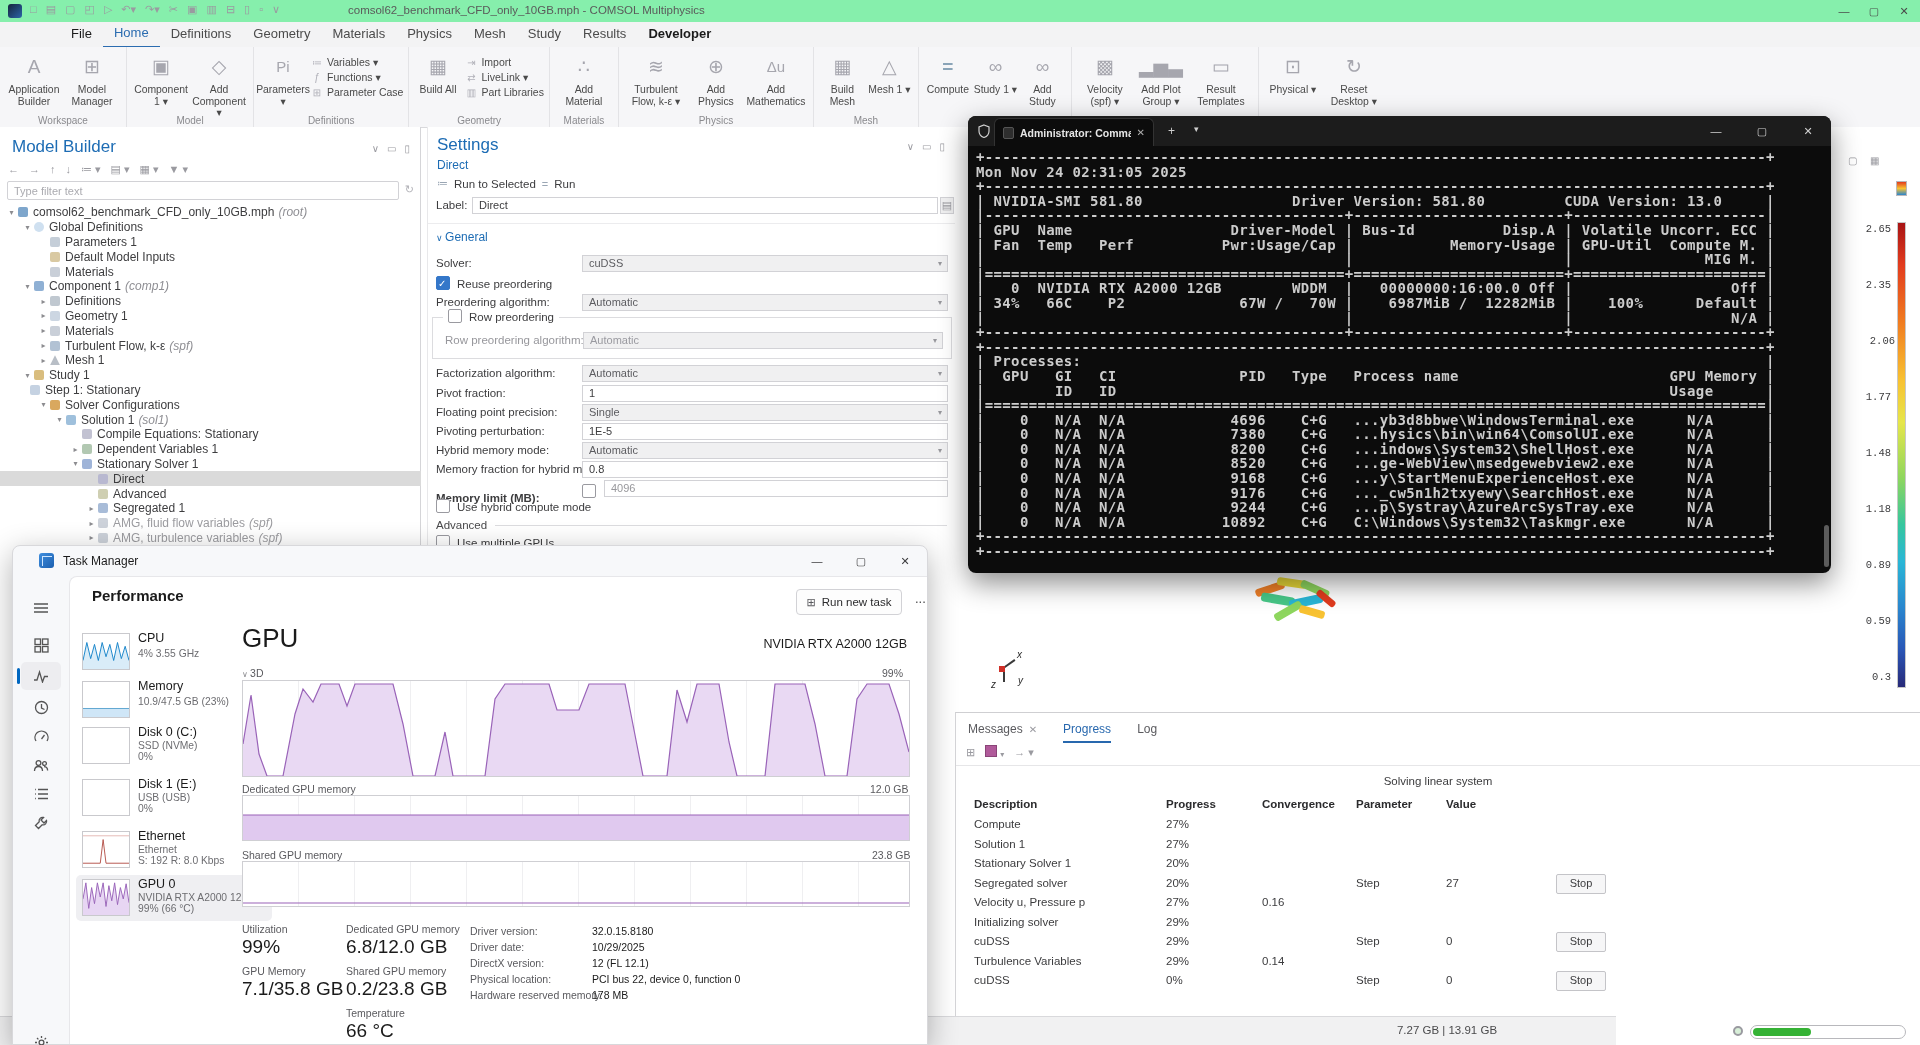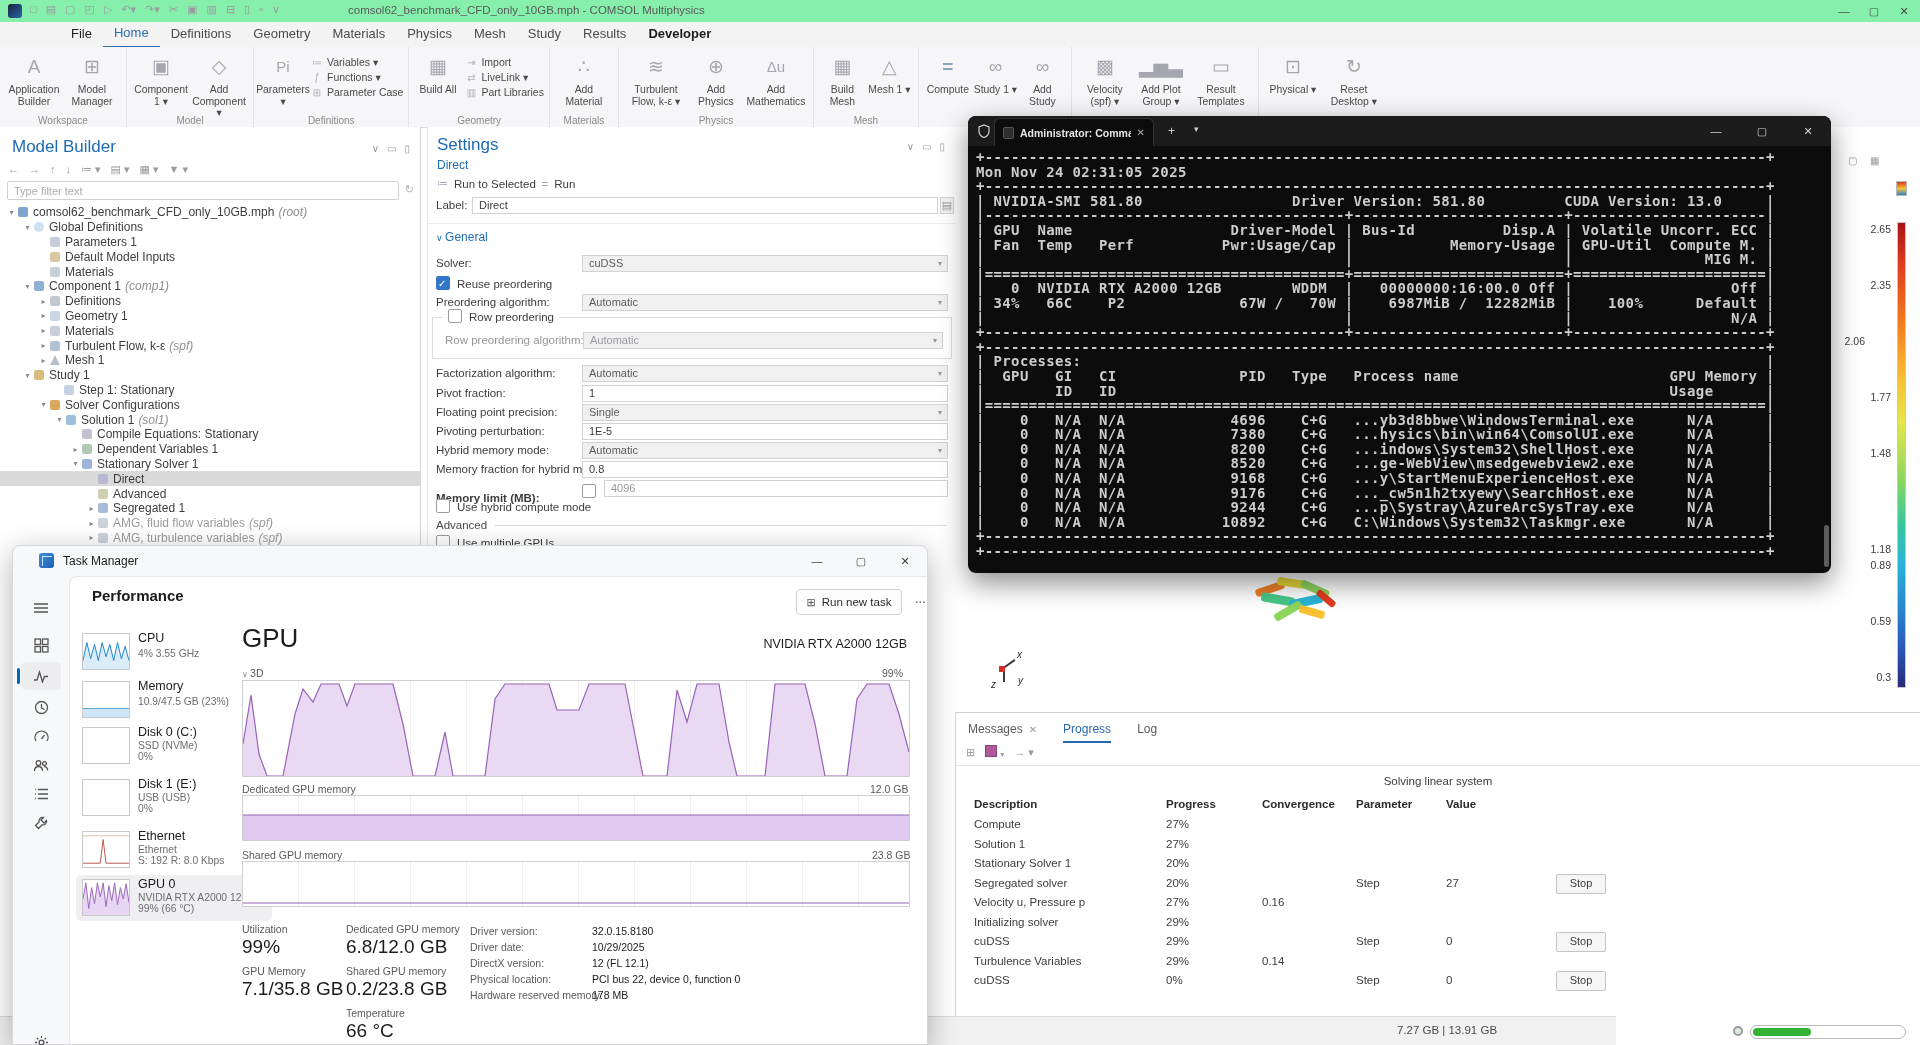--- a/index.html
+++ b/index.html
@@ -87,21 +87,21 @@
   .gleg{position:absolute;top:-9px;left:10px;background:#fff;padding:0 5px;font-size:11.5px;color:#3c3c3e;}
   .advsep{position:absolute;left:8px;right:8px;display:flex;align-items:center;gap:8px;
           font-size:11.5px;color:#4a4a4c;}
   .advsep::after{content:"";flex:1;height:1px;background:#dcdcdf;}
 
   
   .gfx{position:absolute;left:955px;top:127px;width:965px;height:585px;background:#fff;}
   .cbar{position:absolute;left:942px;top:95px;width:7px;height:464px;border:1px solid #c8c8c8;
         background:linear-gradient(180deg,#a81414 0%,#e23c1e 9%,#f07a20 21%,#f8c232 34%,#e6e64a 43%,
                    #8ed65e 55%,#36c69e 65%,#2ab6d6 73%,#2a86ce 83%,#2a56b6 92%,#282a78 100%);}
-  .cval{position:absolute;font-size:10.5px;color:#3c3c3e;width:40px;text-align:right;}
+  .cval{position:absolute;font-size:10.5px;color:#3c3c3e;width:40px;text-align:right;font-family:Liberation Mono, monospace;}
   .axis-lab{position:absolute;font-size:10px;color:#2b2b2b;font-style:italic;}
 
   
   .term{position:absolute;left:968px;top:116px;width:863px;height:457px;border-radius:8px;
         overflow:hidden;box-shadow:0 10px 28px rgba(0,0,0,.45);background:#0c0c0c;z-index:5;}
   .term-bar{position:absolute;left:0;top:0;width:100%;height:30px;background:#1c1c1c;}
   .shield{position:absolute;left:10px;top:8px;}
   .ttab{position:absolute;left:26px;top:2px;width:160px;height:28px;background:#0c0c0c;
         border:1px solid #333;border-bottom:none;border-radius:6px 6px 0 0;display:flex;
         align-items:center;padding:0 8px;gap:6px;box-sizing:border-box;}
@@ -466,21 +466,21 @@
       <div class="trow" style="padding-left:38px">
           <span class="exp" data-glyph="▸"></span>
           <span class="ti" style="background:#b8bec6;clip-path:polygon(50% 0,100% 100%,0 100%);border-radius:0"></span>
           <span class="tl">Mesh 1</span>
         </div>
       <div class="trow" style="padding-left:22px">
           <span class="exp" data-glyph="▾"></span>
           <span class="ti" style="background:#d9bd7e"></span>
           <span class="tl">Study 1</span>
         </div>
-      <div class="trow" style="padding-left:52px">
+      <div class="trow" style="padding-left:18px">
           <span class="exp"></span>
           <span class="ti" style="background:#c5d2e2"></span>
           <span class="tl">Step 1: Stationary</span>
         </div>
       <div class="trow" style="padding-left:38px">
           <span class="exp" data-glyph="▾"></span>
           <span class="ti" style="background:#d9a85e"></span>
           <span class="tl">Solver Configurations</span>
         </div>
       <div class="trow" style="padding-left:54px">
@@ -600,24 +600,24 @@
   </div>
 
   <div class="gfx">
     <span class="abs" style="left:893px;top:28px;font-size:10px;color:#9a9aa0;" data-glyph="▢"></span>
     <span class="abs" style="left:915px;top:28px;font-size:10px;color:#9a9aa0;" data-glyph="▦"></span>
     <span class="abs" style="left:941px;top:54px;width:9px;height:13px;border:1px solid #b8b8bc;background:linear-gradient(180deg,#e23c1e,#f8c232,#2a86ce);"></span>
 
     <div class="cbar"></div>
     <span class="cval" style="left:896px;top:96px;">2.65</span>
     <span class="cval" style="left:896px;top:152px;">2.35</span>
-    <span class="cval" style="left:870px;top:208px;">2.06</span>
+    <span class="cval" style="left:900px;top:208px;">2.06</span>
     <span class="cval" style="left:896px;top:264px;">1.77</span>
     <span class="cval" style="left:896px;top:320px;">1.48</span>
-    <span class="cval" style="left:896px;top:376px;margin-top:40px;">1.18</span>
+    <span class="cval" style="left:896px;top:376px;">1.18</span>
     <span class="cval" style="left:896px;top:432px;">0.89</span>
     <span class="cval" style="left:896px;top:488px;">0.59</span>
     <span class="cval" style="left:896px;top:544px;">0.3</span>
 
     <div>
       <div class="swirlbit" style="left:300px;top:458px;width:30px;height:8px;background:#f08028;transform:rotate(-18deg);"></div>
       <div class="swirlbit" style="left:322px;top:452px;width:30px;height:8px;background:#e8d838;transform:rotate(8deg);"></div>
       <div class="swirlbit" style="left:345px;top:458px;width:30px;height:8px;background:#8ed65e;transform:rotate(24deg);"></div>
       <div class="swirlbit" style="left:306px;top:468px;width:34px;height:9px;background:#48c888;transform:rotate(10deg);"></div>
       <div class="swirlbit" style="left:334px;top:470px;width:34px;height:9px;background:#2ab6d6;transform:rotate(-12deg);"></div>

